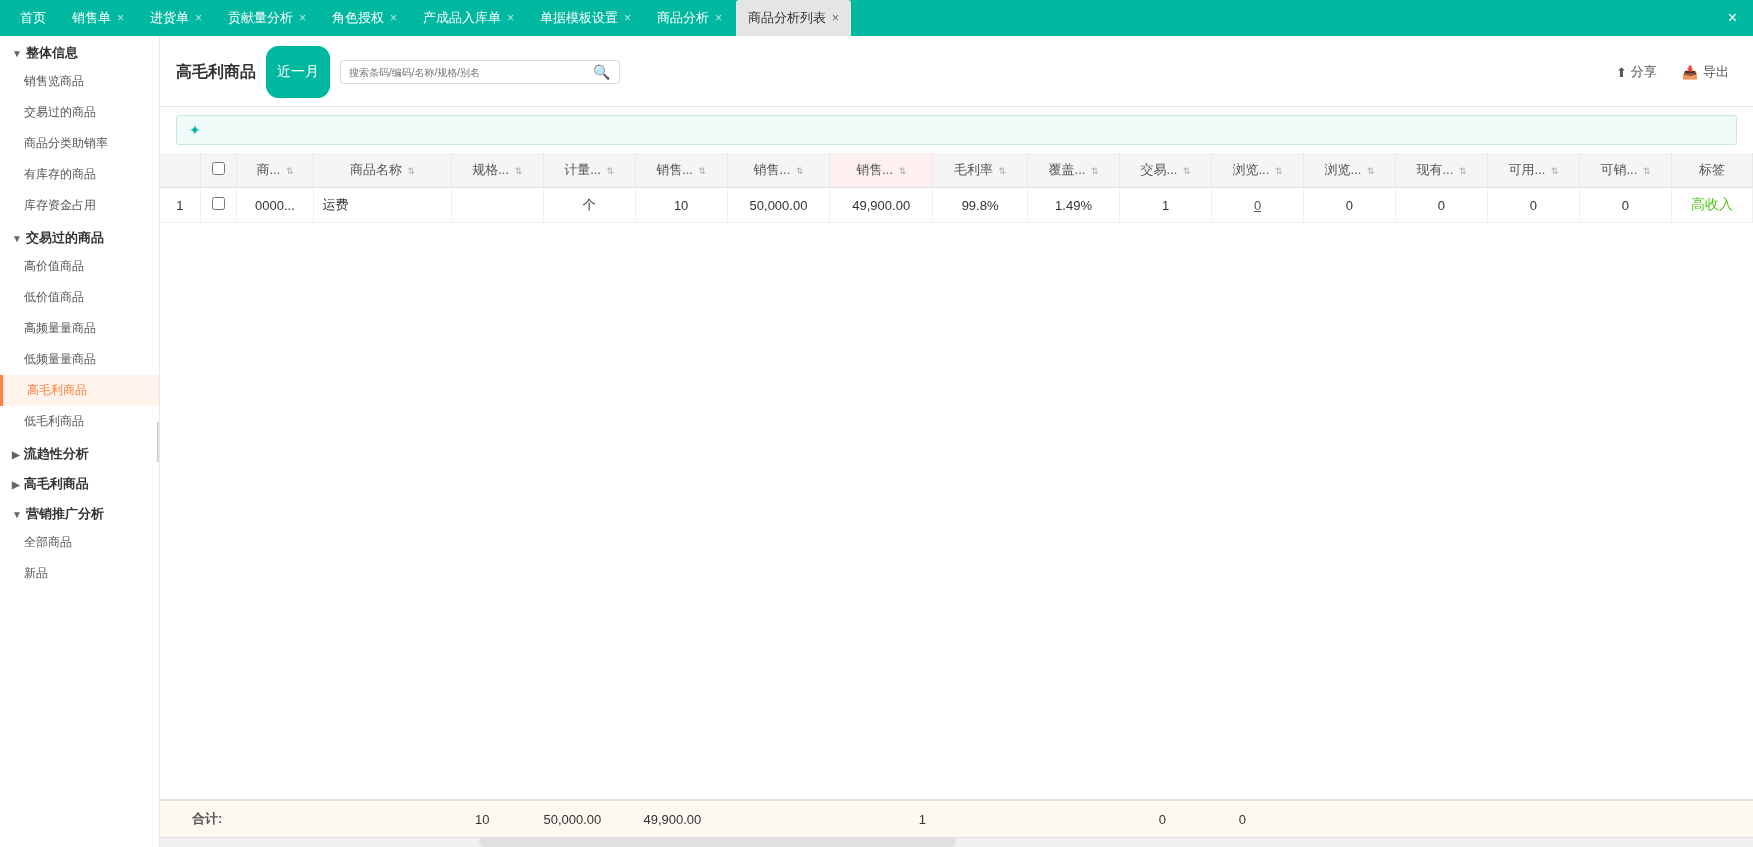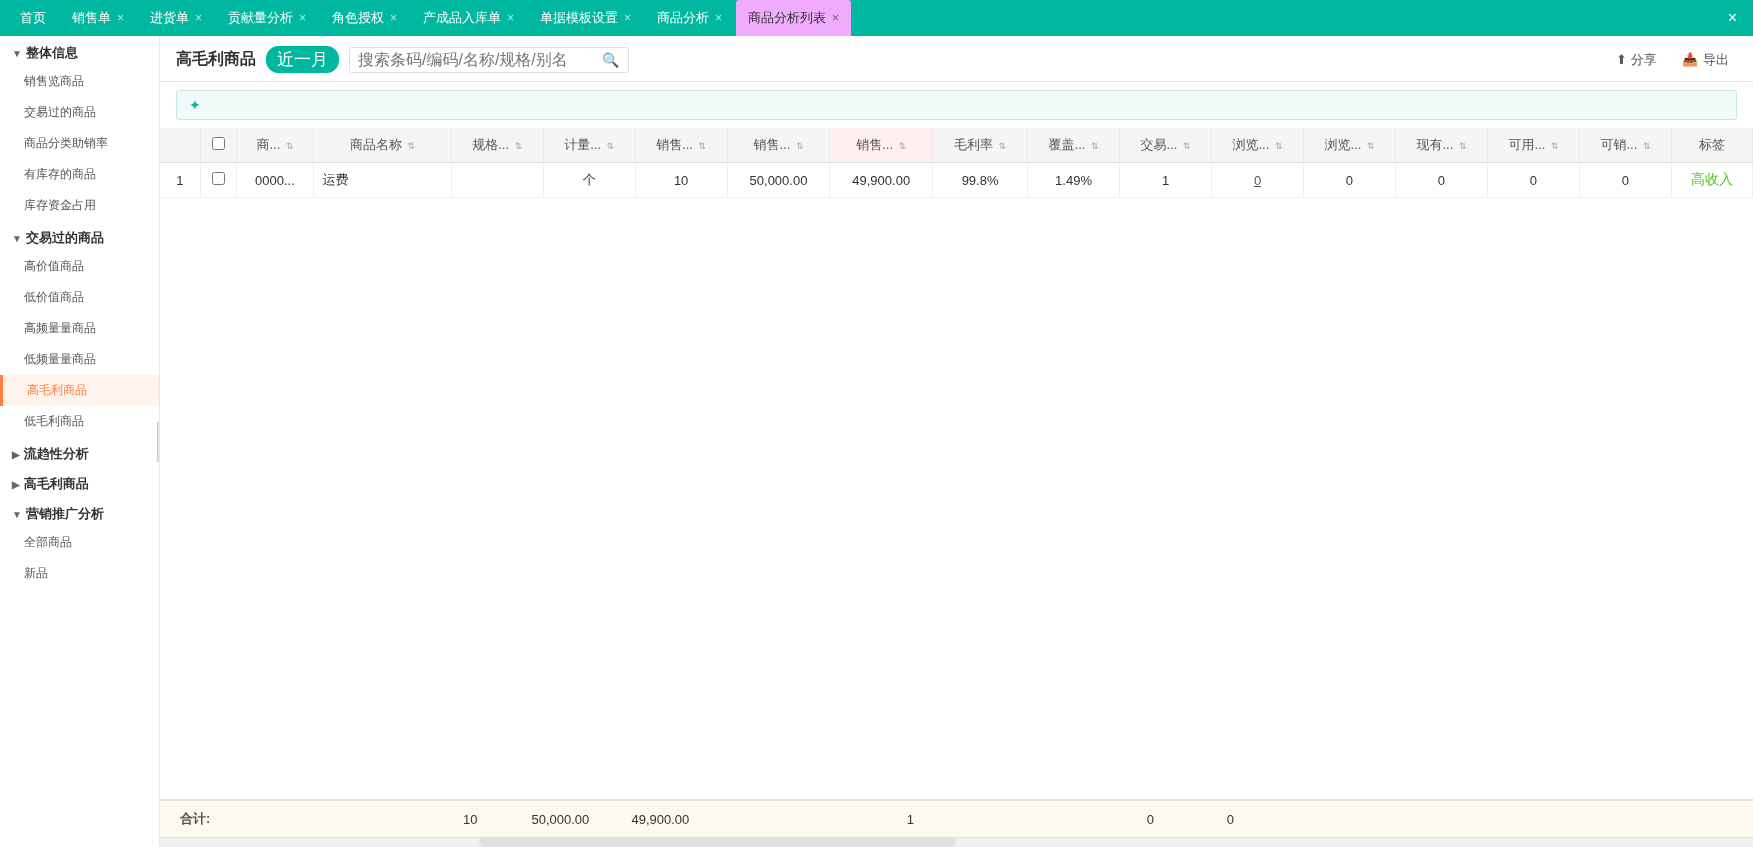--- a/index.html
+++ b/index.html
@@ -21,21 +21,21 @@
       height: 36px;
       display: flex;
       align-items: center;
       cursor: pointer;
       white-space: nowrap;
       font-size: 13px;
       color: #fff;
       border-radius: 3px 3px 0 0;
     }
     .top-nav .nav-item.active {
-      background: #f0abfc;
+      background: #e5e5e5;
       color: #333;
     }
     .top-nav .nav-item .close-btn {
       margin-left: 6px;
       font-size: 12px;
       color: inherit;
       opacity: 0.7;
     }
     .window-close {
       margin-left: auto;
@@ -124,43 +124,43 @@
     .content-title {
       font-size: 16px;
       font-weight: bold;
       color: #333;
     }
     .filter-btn {
       background: #e8f7f5;
       color: #00a08a;
       border: 1px solid #b2dfd8;
       border-radius: 12px;
-      padding: 1px 10px;
-      font-size: 17px;
+      padding: 16px 10px;
+      font-size: 14px;
       cursor: pointer;
     }
     .filter-btn.active {
       background: #00b8a0;
       color: #fff;
       border-color: #00b8a0;
     }
     .search-box {
       display: flex;
       align-items: center;
       border: 1px solid #ddd;
       border-radius: 3px;
       padding: 3px 8px;
       background: #fff;
       flex: 1;
       max-width: 280px;
     }
     .search-box input {
       border: none;
       outline: none;
-      font-size: 16px;
+      font-size: 10px;
       color: #666;
       width: 100%;
       background: transparent;
     }
     .search-icon { color: #999; font-size: 14px; cursor: pointer; }
     .header-actions { margin-left: auto; display: flex; gap: 10px; }
     .action-btn {
       display: flex;
       align-items: center;
       gap: 4px;
@@ -225,21 +225,21 @@
     tbody td:nth-child(4) { text-align: left; }
     .tag-high { color: #52c41a; font-size: 14px; }
     .underline { text-decoration: underline; color: #555; cursor: pointer; }
 
     
     .footer-total {
       border-top: 2px solid #e0e0e0;
       background: #fdf8f0;
       display: flex;
       align-items: center;
-      padding: 8px 20px;
+      padding: 8px 32px;
       font-size: 12px;
       color: #555;
       min-height: 38px;
     }
     .footer-total .label { margin-right: 20px; font-weight: bold; }
     .footer-total .values {
       display: flex;
       gap: 0;
       flex: 1;
     }

